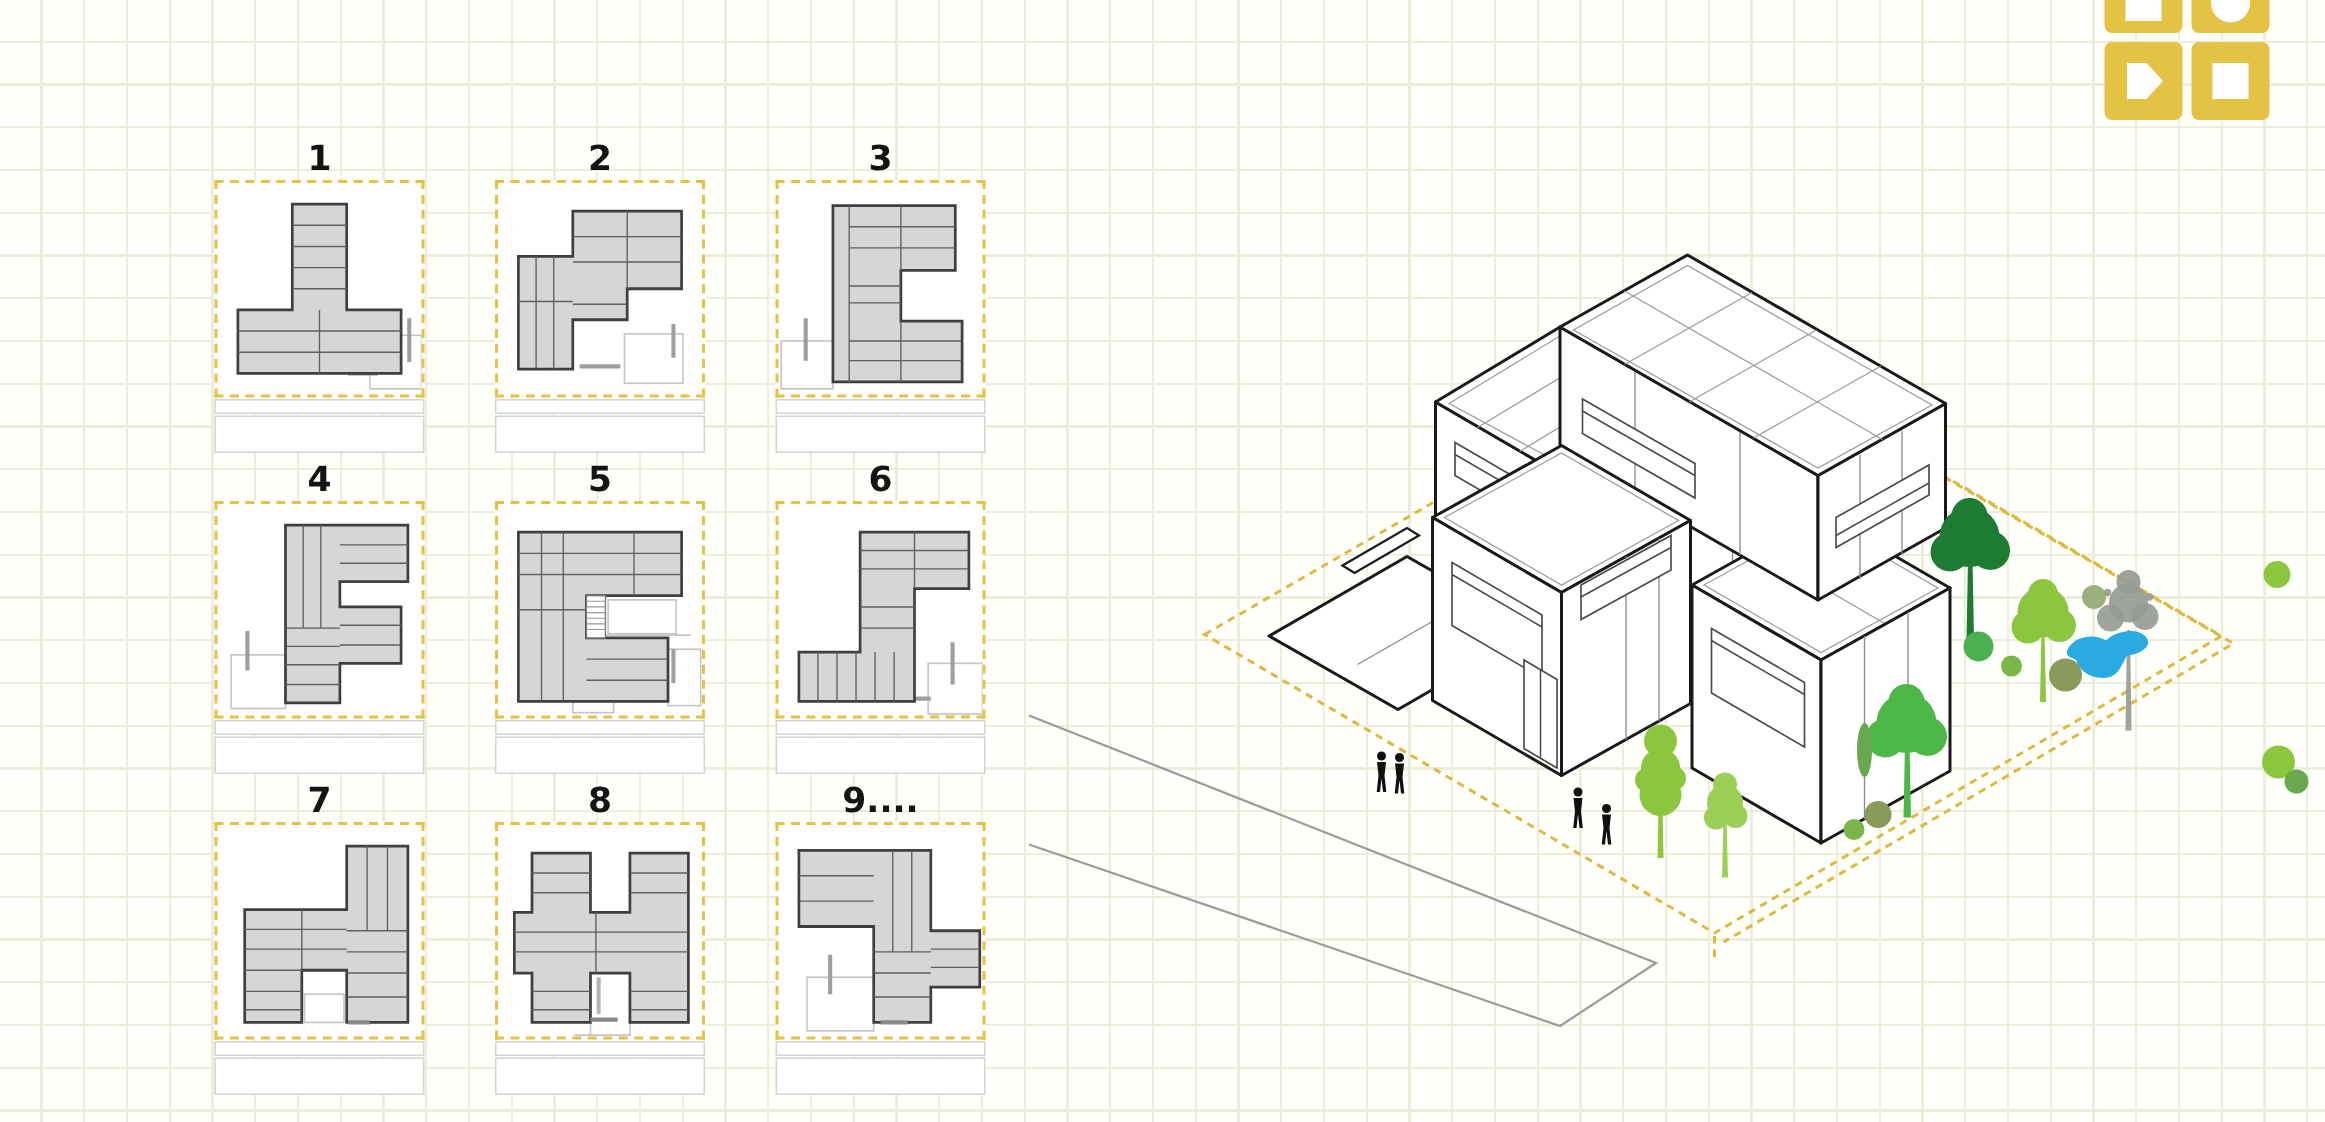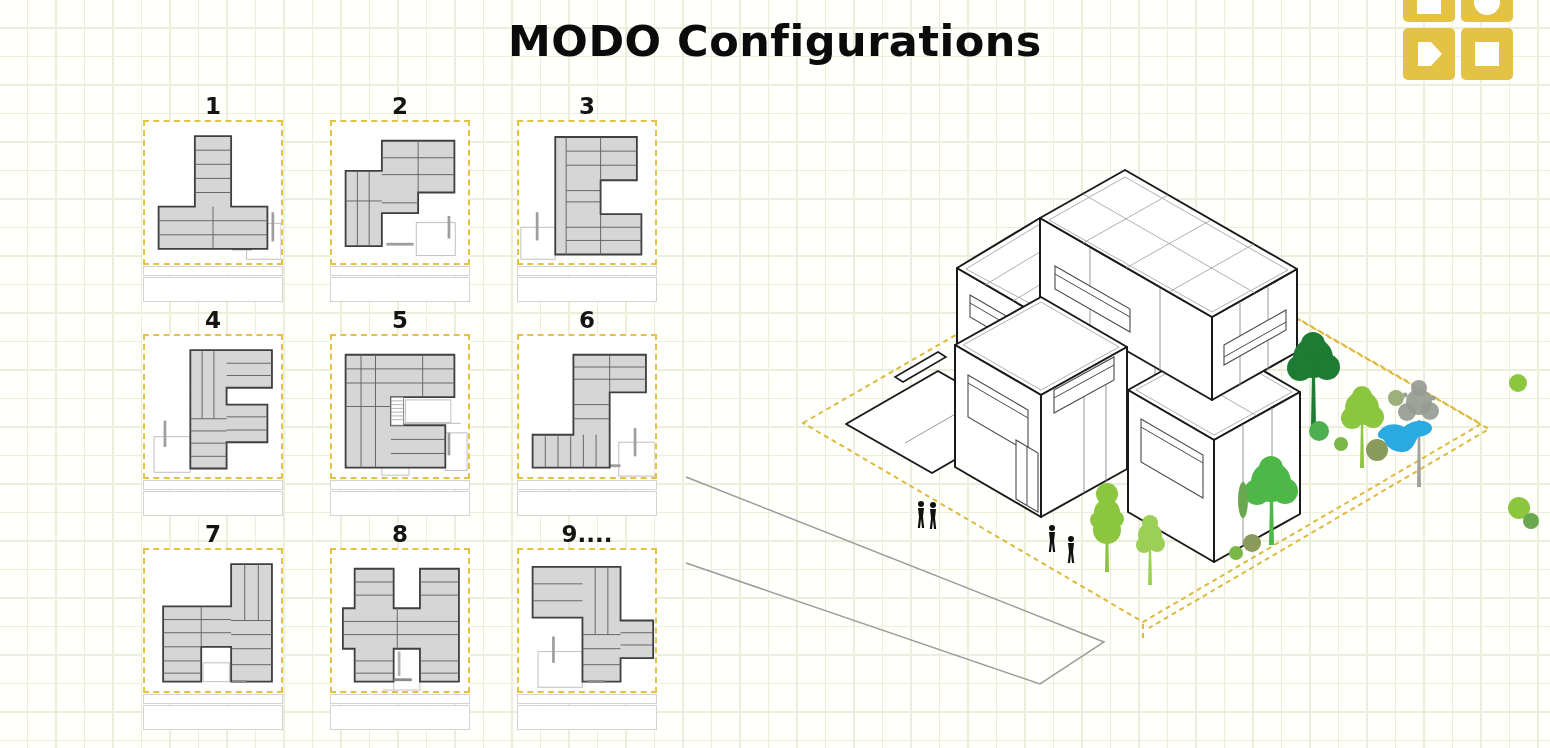--- a/index.html
+++ b/index.html
@@ -46,21 +46,20 @@
   .shade{fill:none;stroke:#4a4a4a;stroke-width:1;}
   .dash{fill:none;stroke:var(--boundary_dash,#dfb93e);stroke-width:2;stroke-dasharray:5 4;}
   .roadln{fill:none;stroke:#9b9b9b;stroke-width:1.5;}
   .person{fill:var(--people_black,#101010);}
 </style>
 </head>
 <body>
 
 <div class="page">
 
-  <h1 class="title">MODO Configurations</h1>
 
   <div class="logo">
     <div class="logo-tile">
       <svg viewBox="0 0 52 52">
           <rect x="14" y="20" width="24" height="24" fill="#ffffff"></rect>
         </svg>
     </div>
     <div class="logo-tile">
       <svg viewBox="0 0 52 52">
           <circle cx="26" cy="32" r="13" fill="#ffffff"></circle>

